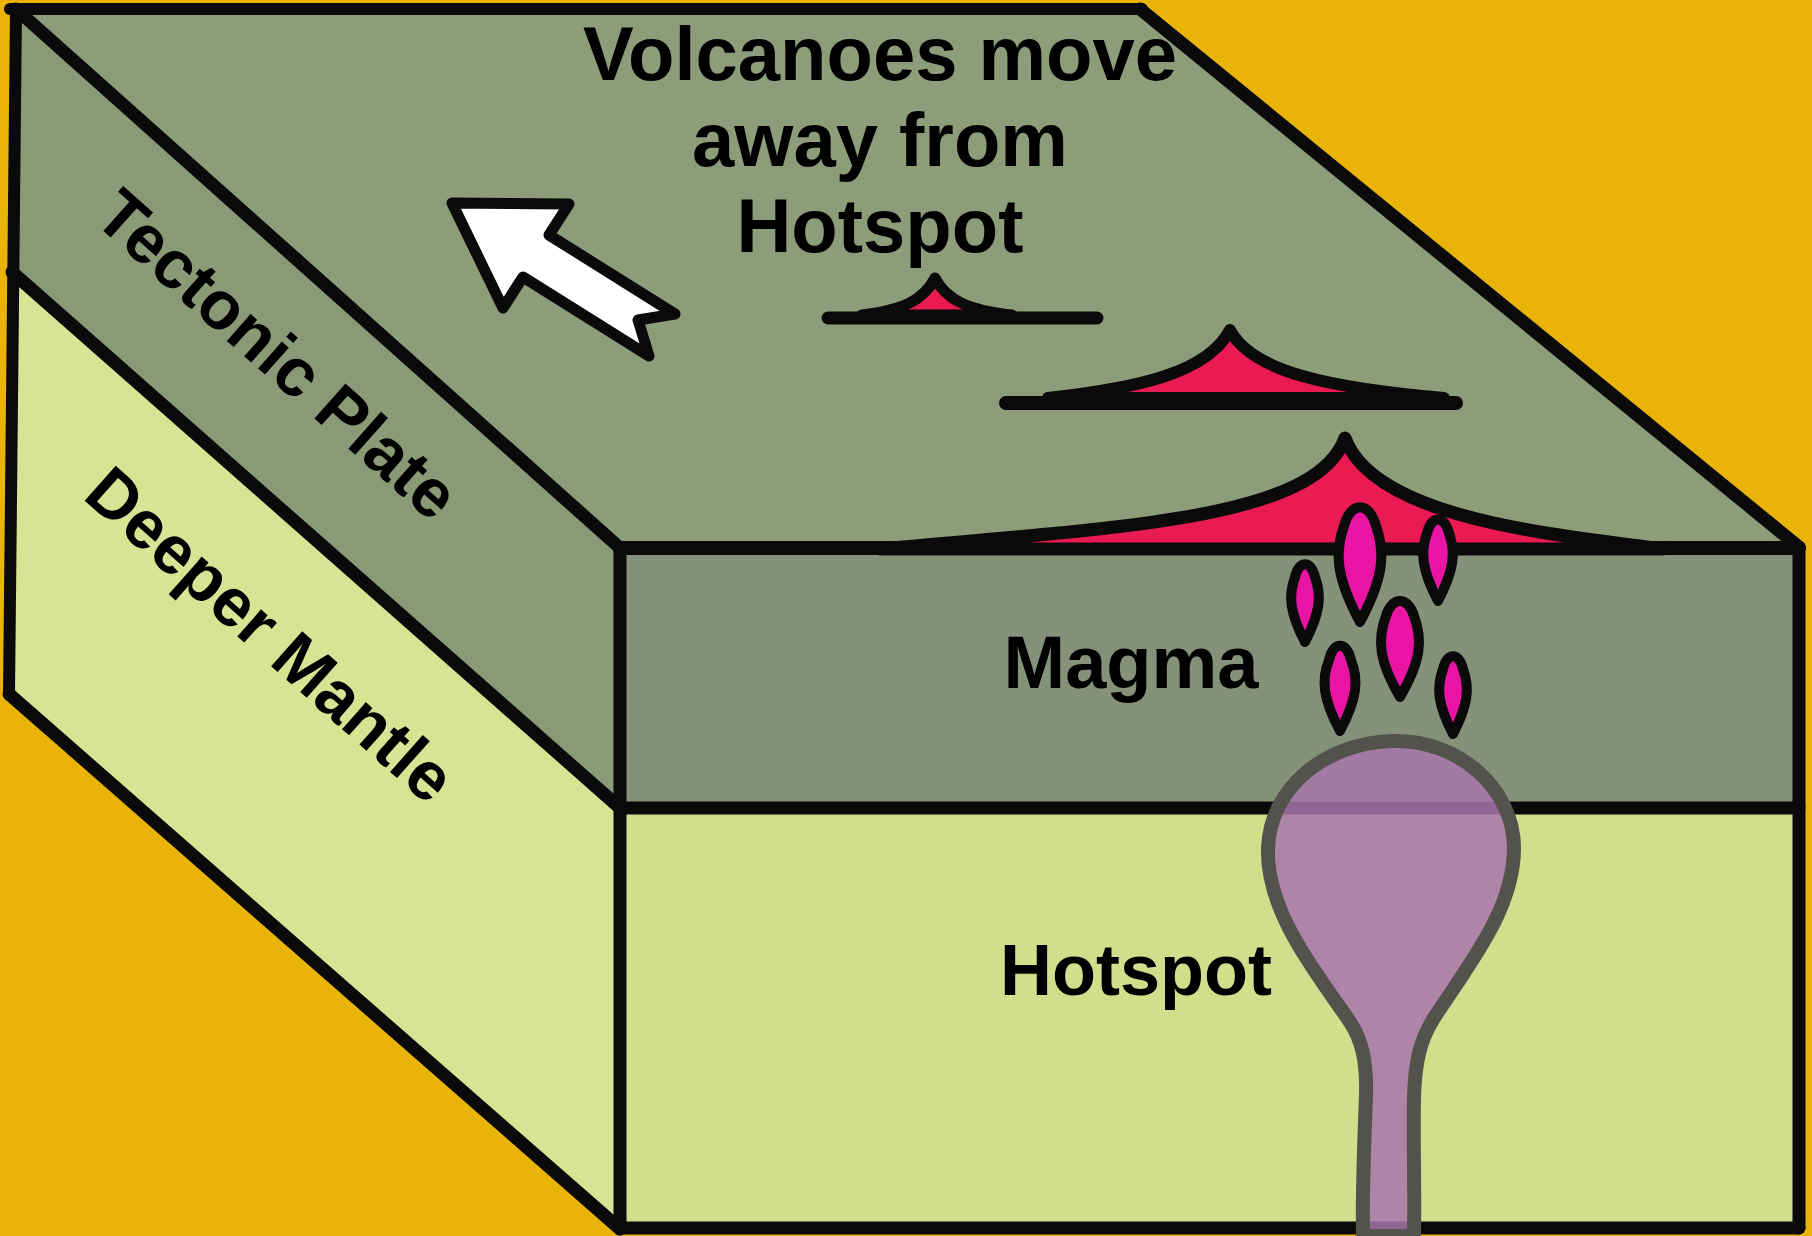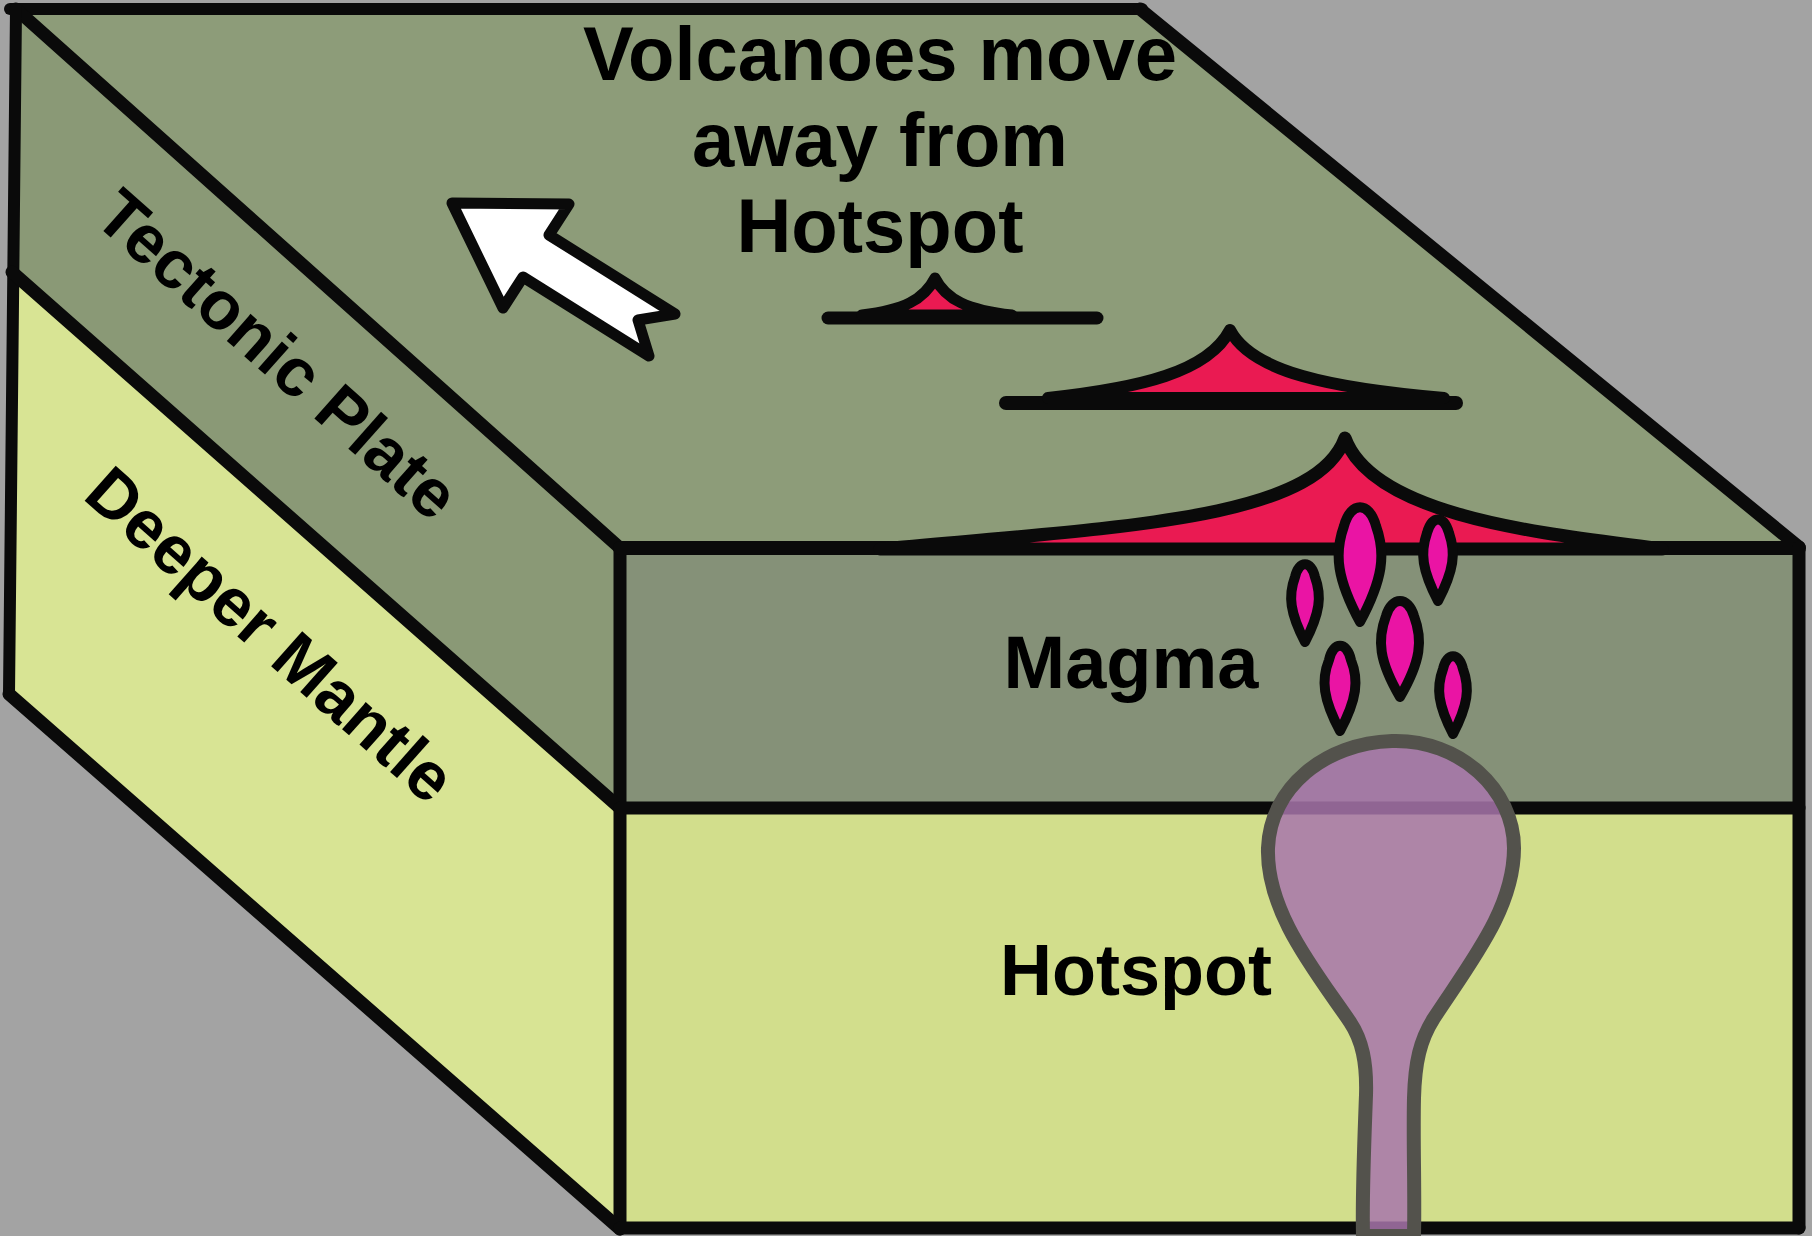--- a/index.html
+++ b/index.html
@@ -1,20 +1,20 @@
 <!DOCTYPE html>
 <html><head>
 <meta charset="utf-8">
 <style>
   html, body { margin: 0; padding: 0; background: #ffffff; }
   .stage {
     position: relative;
     width: 1812px;
     height: 1236px;
-    background: #a3a3a3;
+    background: #eab308;
     overflow: hidden;
     font-family: "Liberation Sans", sans-serif;
   }
   svg { display: block; }
   .diagram-text {
     font-family: "Liberation Sans", sans-serif;
     font-weight: 700;
   }
   .title-line   { font-size: 76px; }
   .side-label   { font-size: 68px; }

